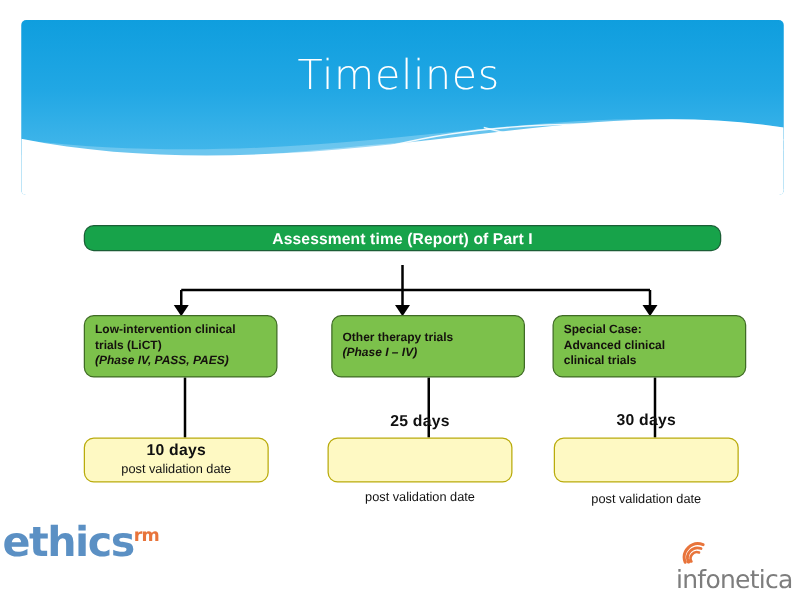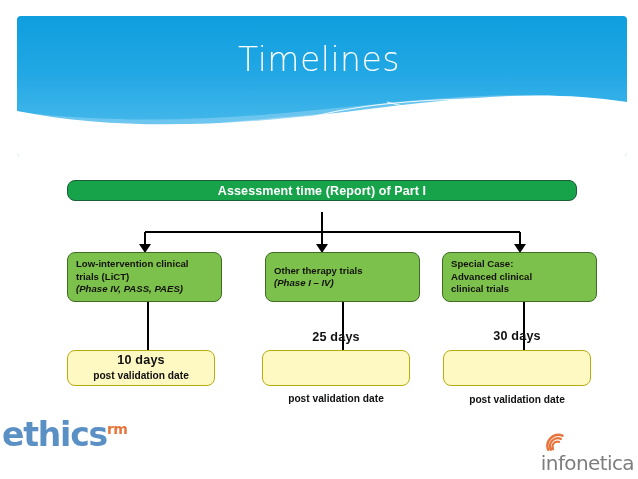--- a/index.html
+++ b/index.html
@@ -116,21 +116,21 @@
     justify-content: center;
     line-height: 13px;
   }
   .result-box .days {
     font-size: 12.6px;
     font-weight: bold;
     letter-spacing: 0.2px;
   }
   .result-box .sub {
     font-size: 10.2px;
-    font-weight: bold;
+    font-weight: normal;
     margin-top: 2px;
   }
   #box-r1 { left: 67px; }
   #box-r2 { left: 262px; gap: 46px; }
   #box-r3 { left: 443px; gap: 48px; }
 
   
   #logo-ethics {
     position: absolute;
     left: 2px;

